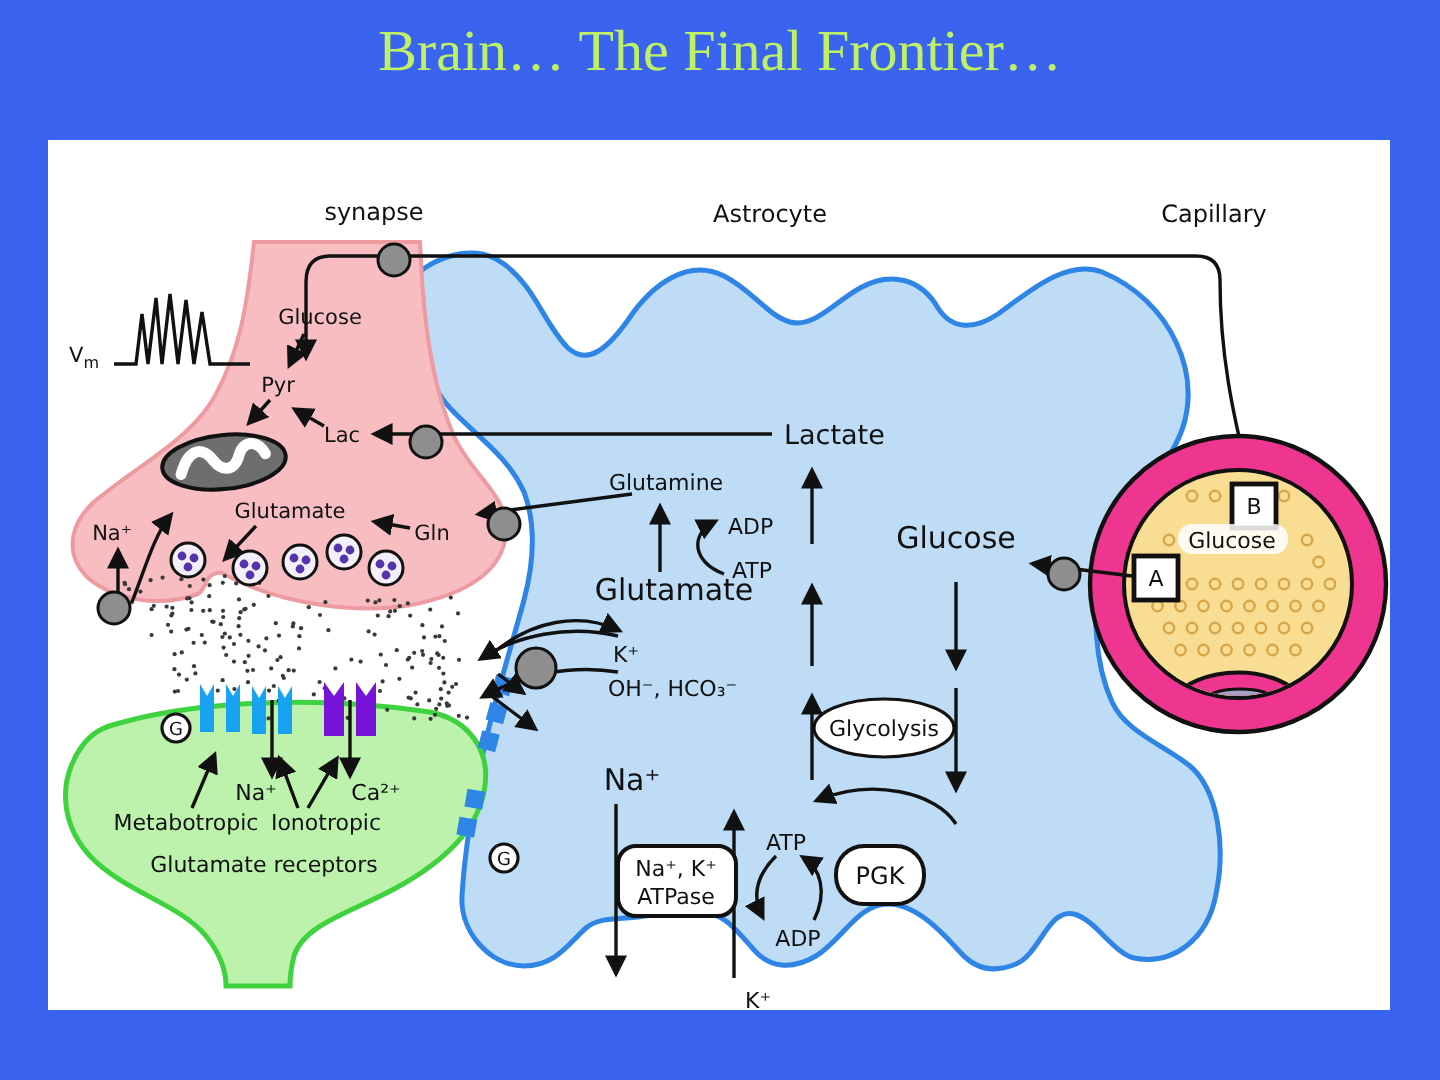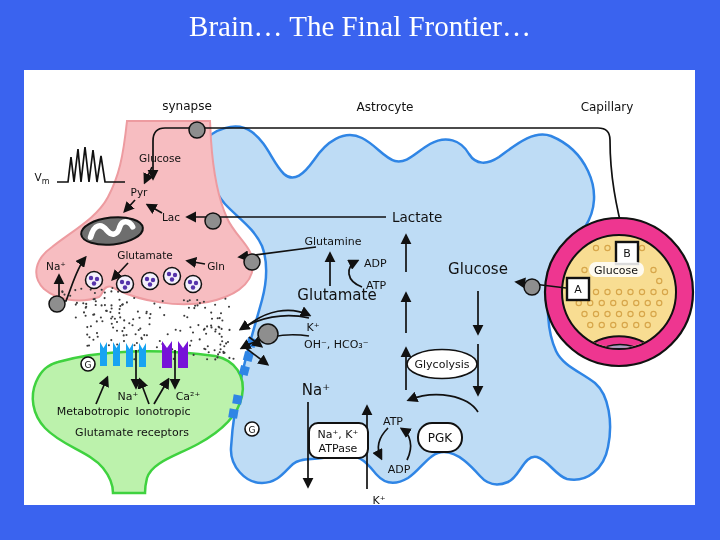--- a/index.html
+++ b/index.html
@@ -1,19 +1,19 @@
 <!DOCTYPE html>
 <html><head>
 <meta charset="utf-8">
 <style>
   html,body{margin:0;padding:0;}
   body{width:720px;height:540px;background:#3A63EF;position:relative;overflow:hidden;
        font-family:"DejaVu Sans",sans-serif;}
   .title{position:absolute;left:0;top:10px;width:720px;text-align:center;
-         font-family:"Liberation Serif",serif;font-size:29px;color:#ffffff;}
+         font-family:"Liberation Serif",serif;font-size:29px;color:#bef264;}
   .panel{position:absolute;left:24px;top:70px;width:671px;height:435px;background:#ffffff;}
   svg{position:absolute;left:0;top:0;}
   text{font-family:"DejaVu Sans",sans-serif;fill:#111;}
   .t10{font-size:10.5px;} .t11{font-size:11px;} .t12{font-size:12px;}
   .t13{font-size:13.5px;} .t15{font-size:15px;} .t9{font-size:9px;}
   .mid{text-anchor:middle;}
   .ln{stroke:#111;stroke-width:1.7;fill:none;}
 </style>
 </head>
 <body>

